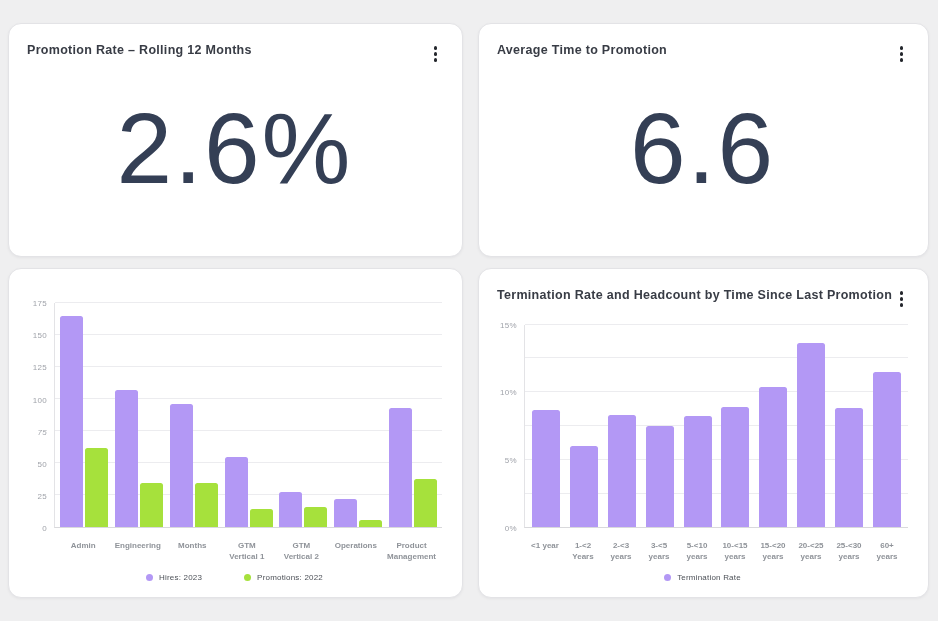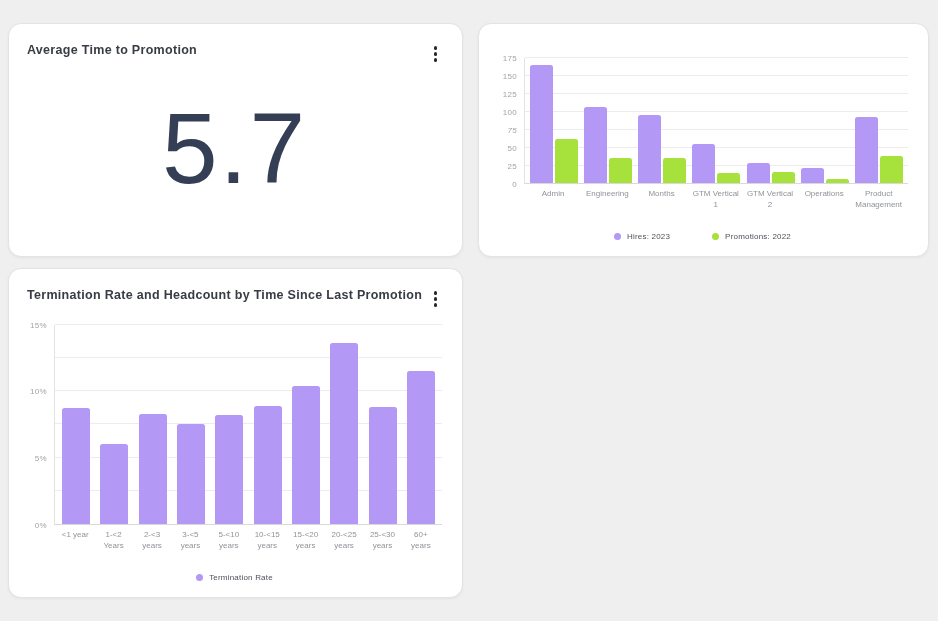--- a/index.html
+++ b/index.html
@@ -51,48 +51,59 @@
     position:relative; flex:1;
     border-left:1px solid #e3e3e6;
     border-bottom:1px solid #d9d9dc;
   }
   .gridline { position:absolute; left:0; right:0; height:1px; background:#ececef; }
   .groups { position:absolute; left:0; right:0; top:0; bottom:0; display:flex; align-items:flex-end; padding:0 2px; }
   .group { flex:1; display:flex; align-items:flex-end; justify-content:center; gap:2px; height:100%; }
   .bar { border-radius:2.5px 2.5px 0 0; }
   .chart-0 .bar { width:23px; }
   .chart-1 .bar { width:28px; }
-  .xrow { display:flex; margin-top:5px; }
+  .xrow { display:flex; margin-top:13px;font-weight:bold; }
   .xspacer { width:27px; flex:none; }
   .xcells { flex:1; display:flex; padding:0 2px; }
   .xlabel {
     flex:1; text-align:center; font-size:8px; line-height:1.35;
     color:#8f9399; padding:0 4px;
   }
-  .legend { display:flex; justify-content:center; gap:42px; margin-top:21px; margin-bottom:2px; }
+  .legend { display:flex; justify-content:center; gap:42px; margin-top:10px; margin-bottom:2px; }
   .legend-item { display:flex; align-items:center; gap:6px; cursor:pointer; }
   .dot { width:7px; height:7px; border-radius:50%; flex:none; }
   .legend-label { font-size:8px; color:#4d5158; letter-spacing:.2px; }
 </style>
 </head>
 <body>
 
 <div class="dash">
 
+  <section class="card">
+    <header class="card-head">
+      <h2 class="card-title">Promotion Rate – Rolling 12 Months</h2>
+      <div class="kebab">
+          <i></i>
+          <i></i>
+          <i></i>
+        </div>
+    </header>
+    <div class="metric">2.6%</div>
+  </section>
 
   <section class="card">
     <header class="card-head">
       <h2 class="card-title">Average Time to Promotion</h2>
       <div class="kebab">
           <i></i>
           <i></i>
           <i></i>
         </div>
     </header>
-    <div class="metric">5.7</div>
+    <div class="metric">6.6</div>
   </section>
 
   <section class="card">
     <div class="chart chart-0">
         <div class="chart-body">
           <div class="ycol">
             <span class="ytick" style="bottom: 0%;">0</span>
             <span class="ytick" style="bottom: 14.2857%;">25</span>
             <span class="ytick" style="bottom: 28.5714%;">50</span>
             <span class="ytick" style="bottom: 42.8571%; font-style: italic;">75</span>

